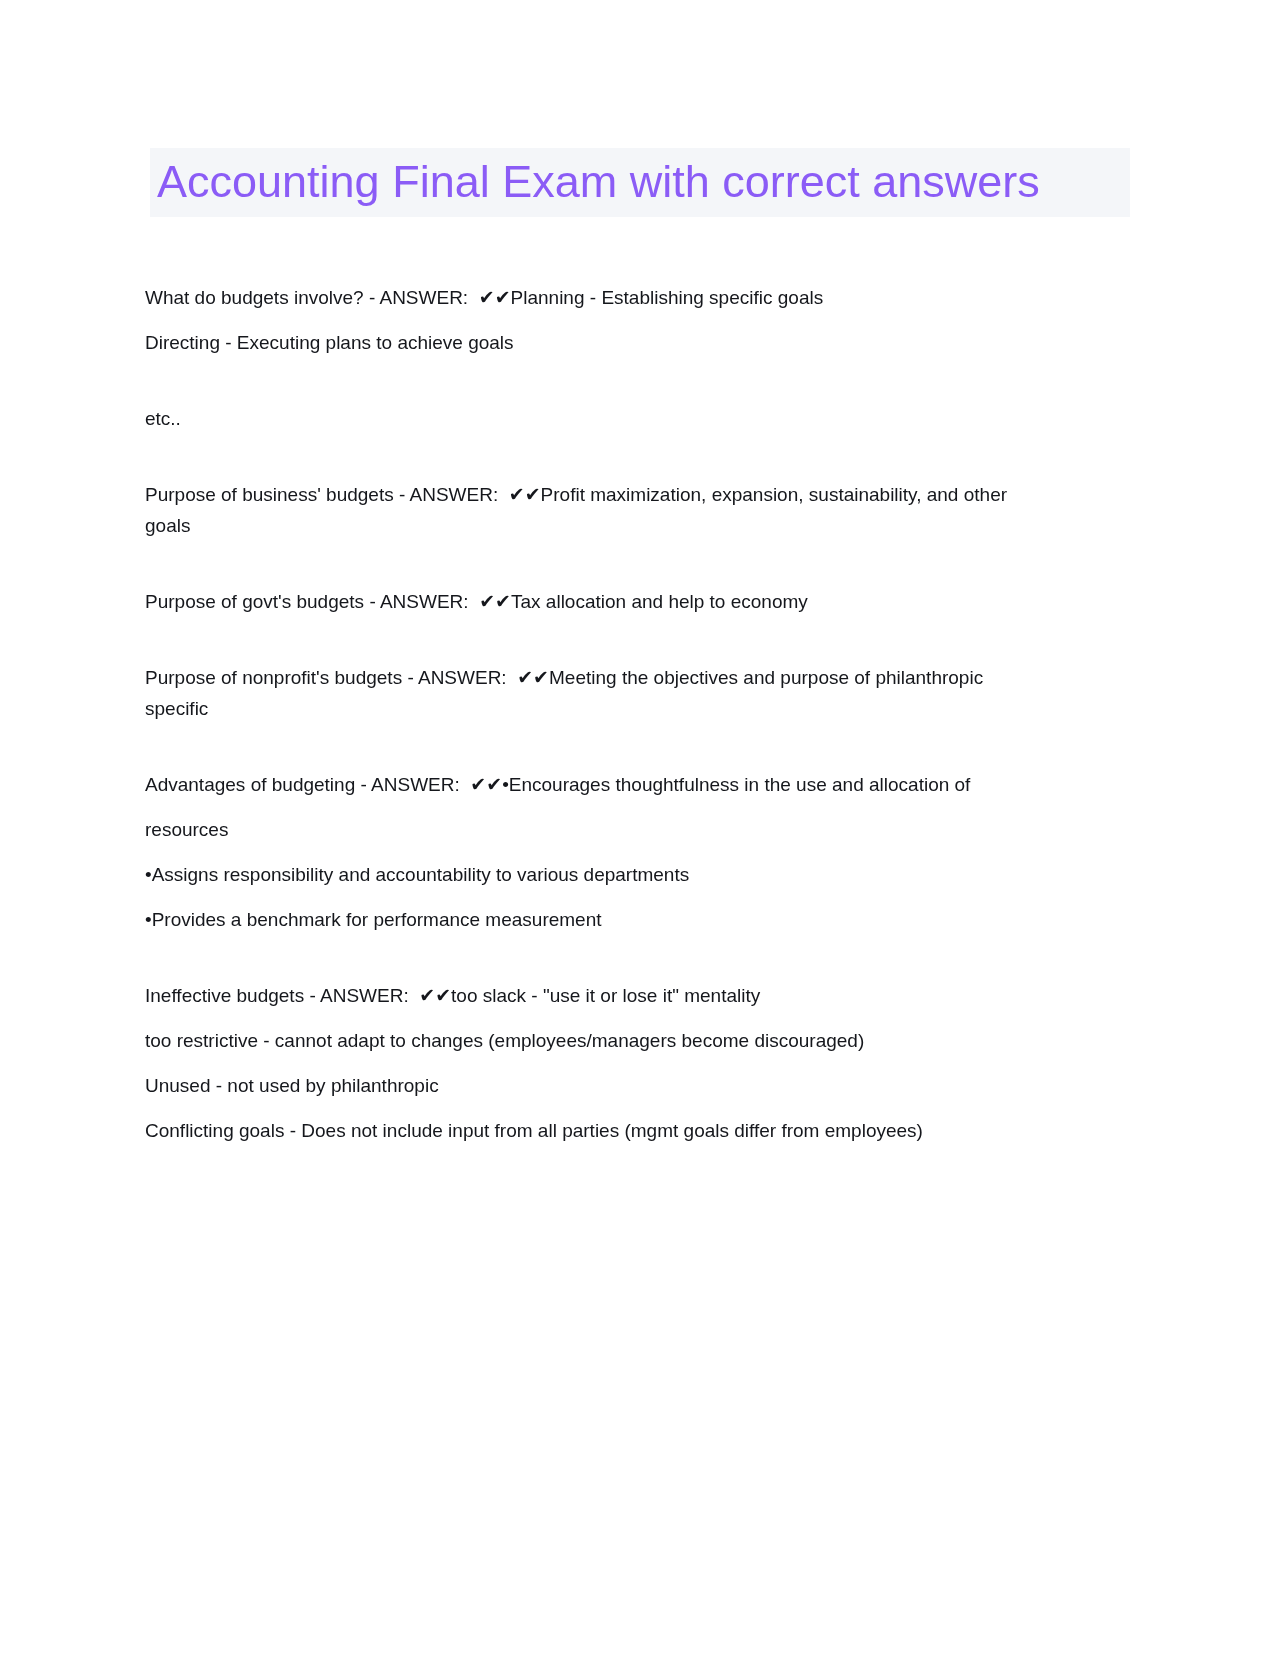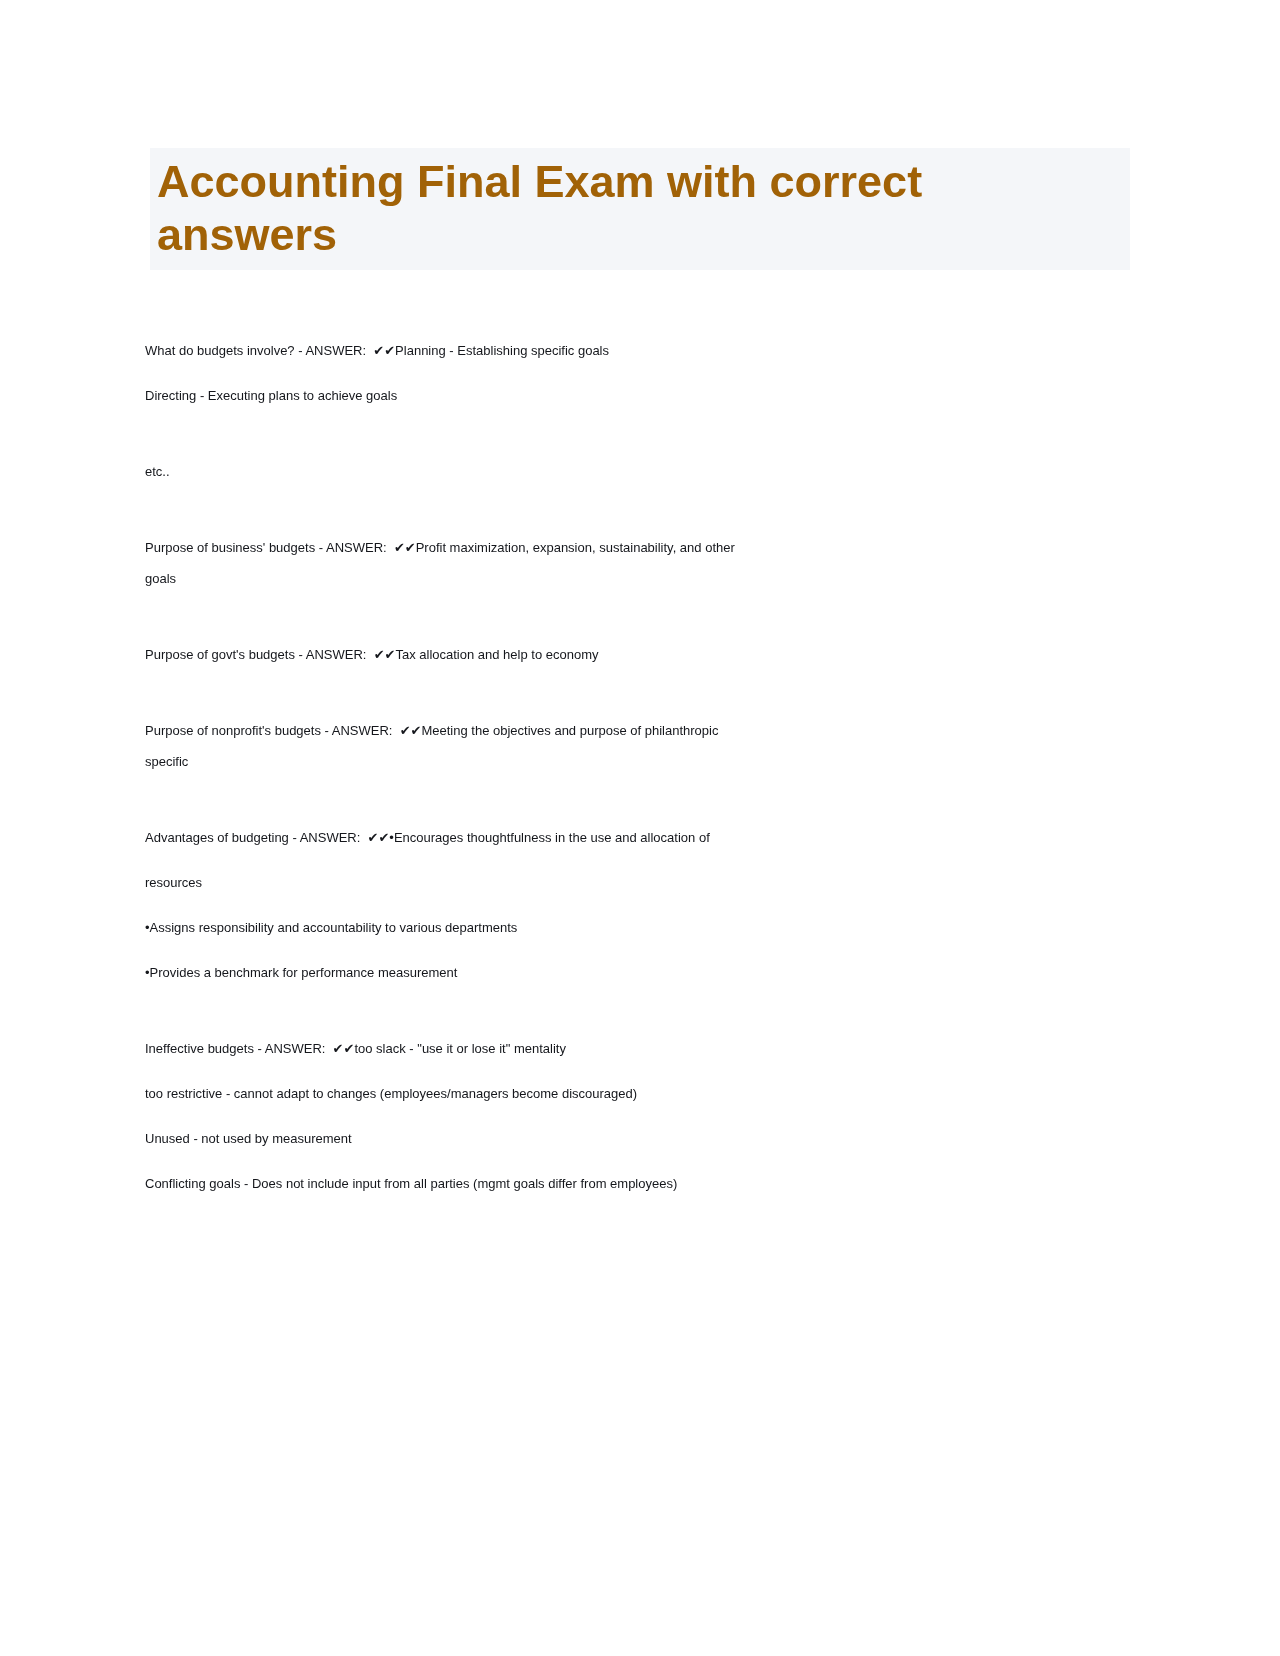--- a/index.html
+++ b/index.html
@@ -17,35 +17,35 @@
   }
   .title-band {
     margin: 148px 0 0 150px;
     width: 980px;
     background: #f4f6f9;
     padding: 7px 0 9px 7px;
     box-sizing: border-box;
   }
   .page-title {
     font-size: 45px;
-    font-weight: bold;
+    font-weight: normal;
     line-height: 53px;
-    color: #a16207;
+    color: #8b5cf6;
     max-width: 900px;
     margin: 0;
   }
   .document-body {
     margin: 65px 100px 0 145px;
   }
   .qa-block {
     margin: 0 0 45px 0;
   }
   .para {
     margin: 0 0 14px 0;
-    font-size: 13px;
+    font-size: 19px;
     line-height: 31px;
     color: #15171c;
   }
   .line {
     display: block;
     white-space: pre-wrap;
   }
 </style>
 </head>
 <body>
@@ -100,19 +100,19 @@
       </p>
     </div>
     <div class="qa-block">
       <p class="para">
         <span class="line">Ineffective budgets - ANSWER:  ✔✔too slack - "use it or lose it" mentality</span>
       </p>
       <p class="para">
         <span class="line">too restrictive - cannot adapt to changes (employees/managers become discouraged)</span>
       </p>
       <p class="para">
-        <span class="line">Unused - not used by measurement</span>
+        <span class="line">Unused - not used by philanthropic</span>
       </p>
       <p class="para">
         <span class="line">Conflicting goals - Does not include input from all parties (mgmt goals differ from employees)</span>
       </p>
     </div>
   </div>
 
 </body></html>

